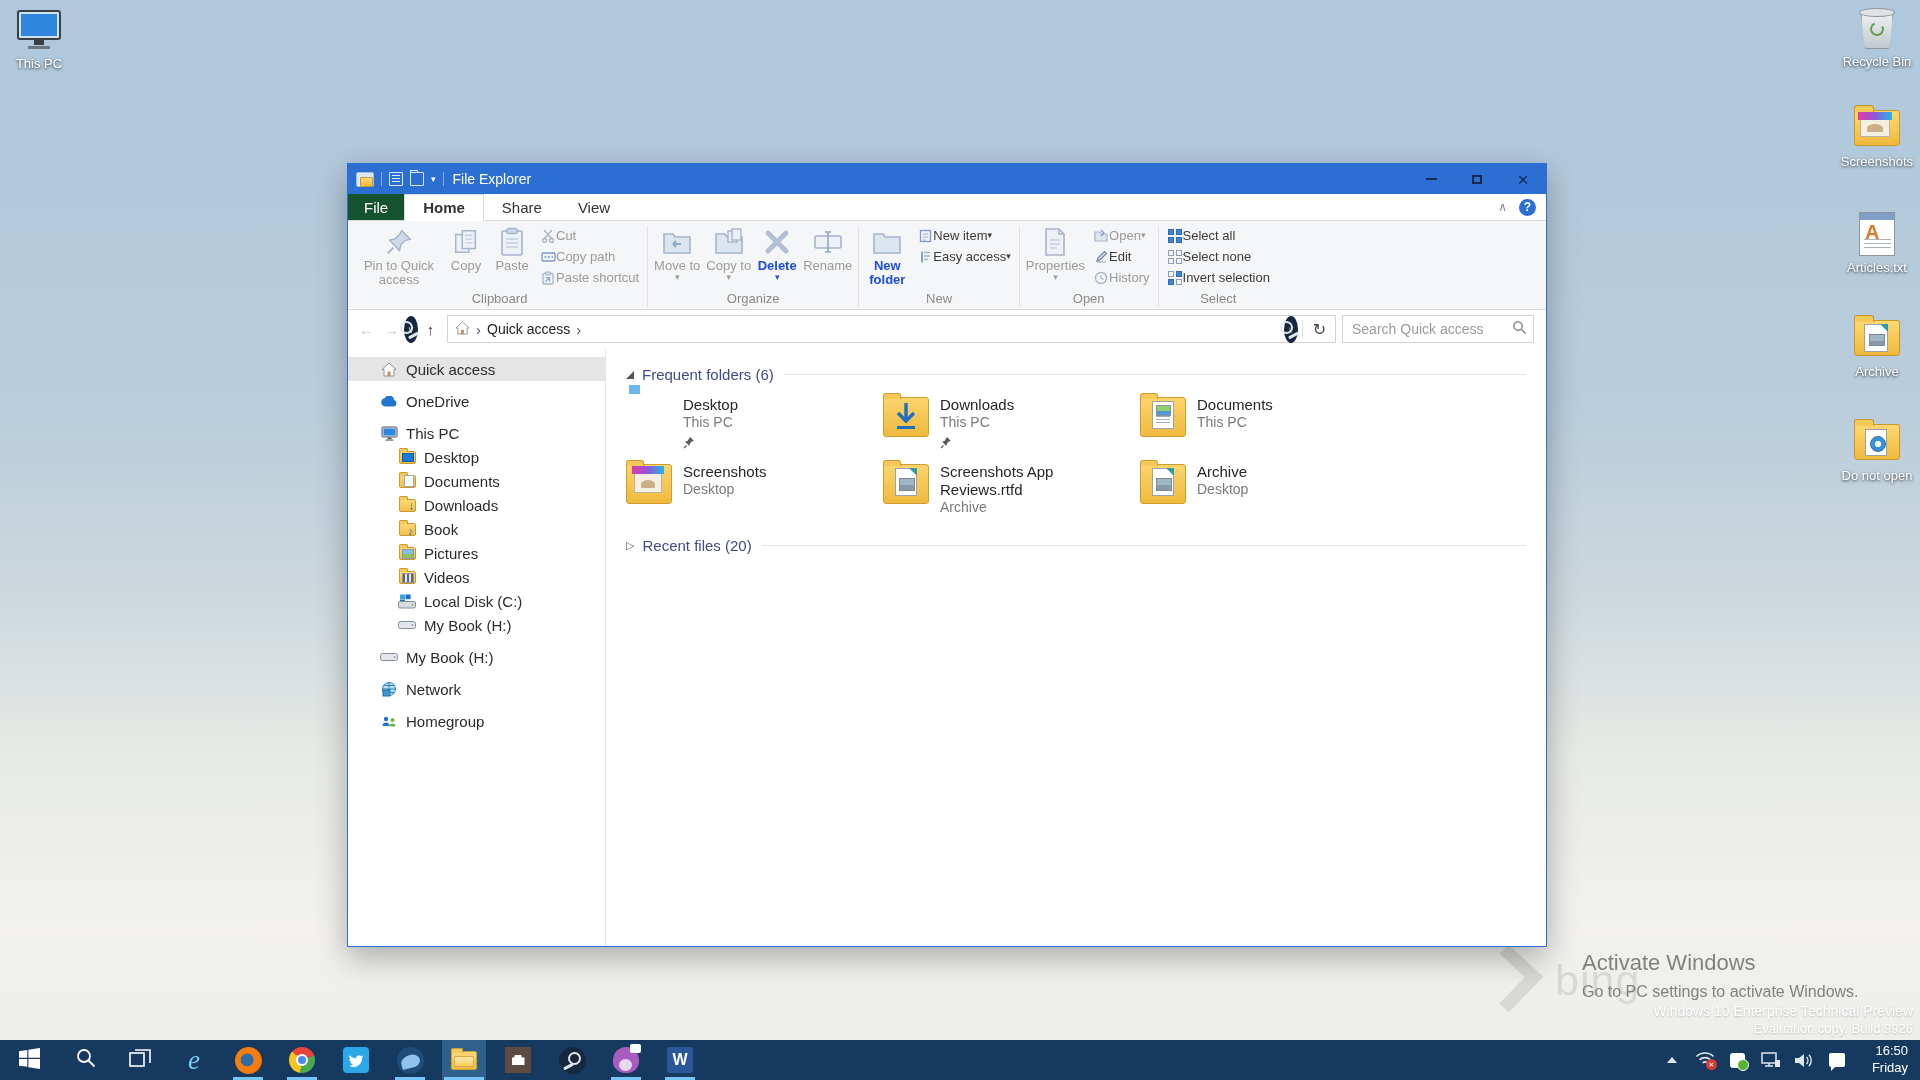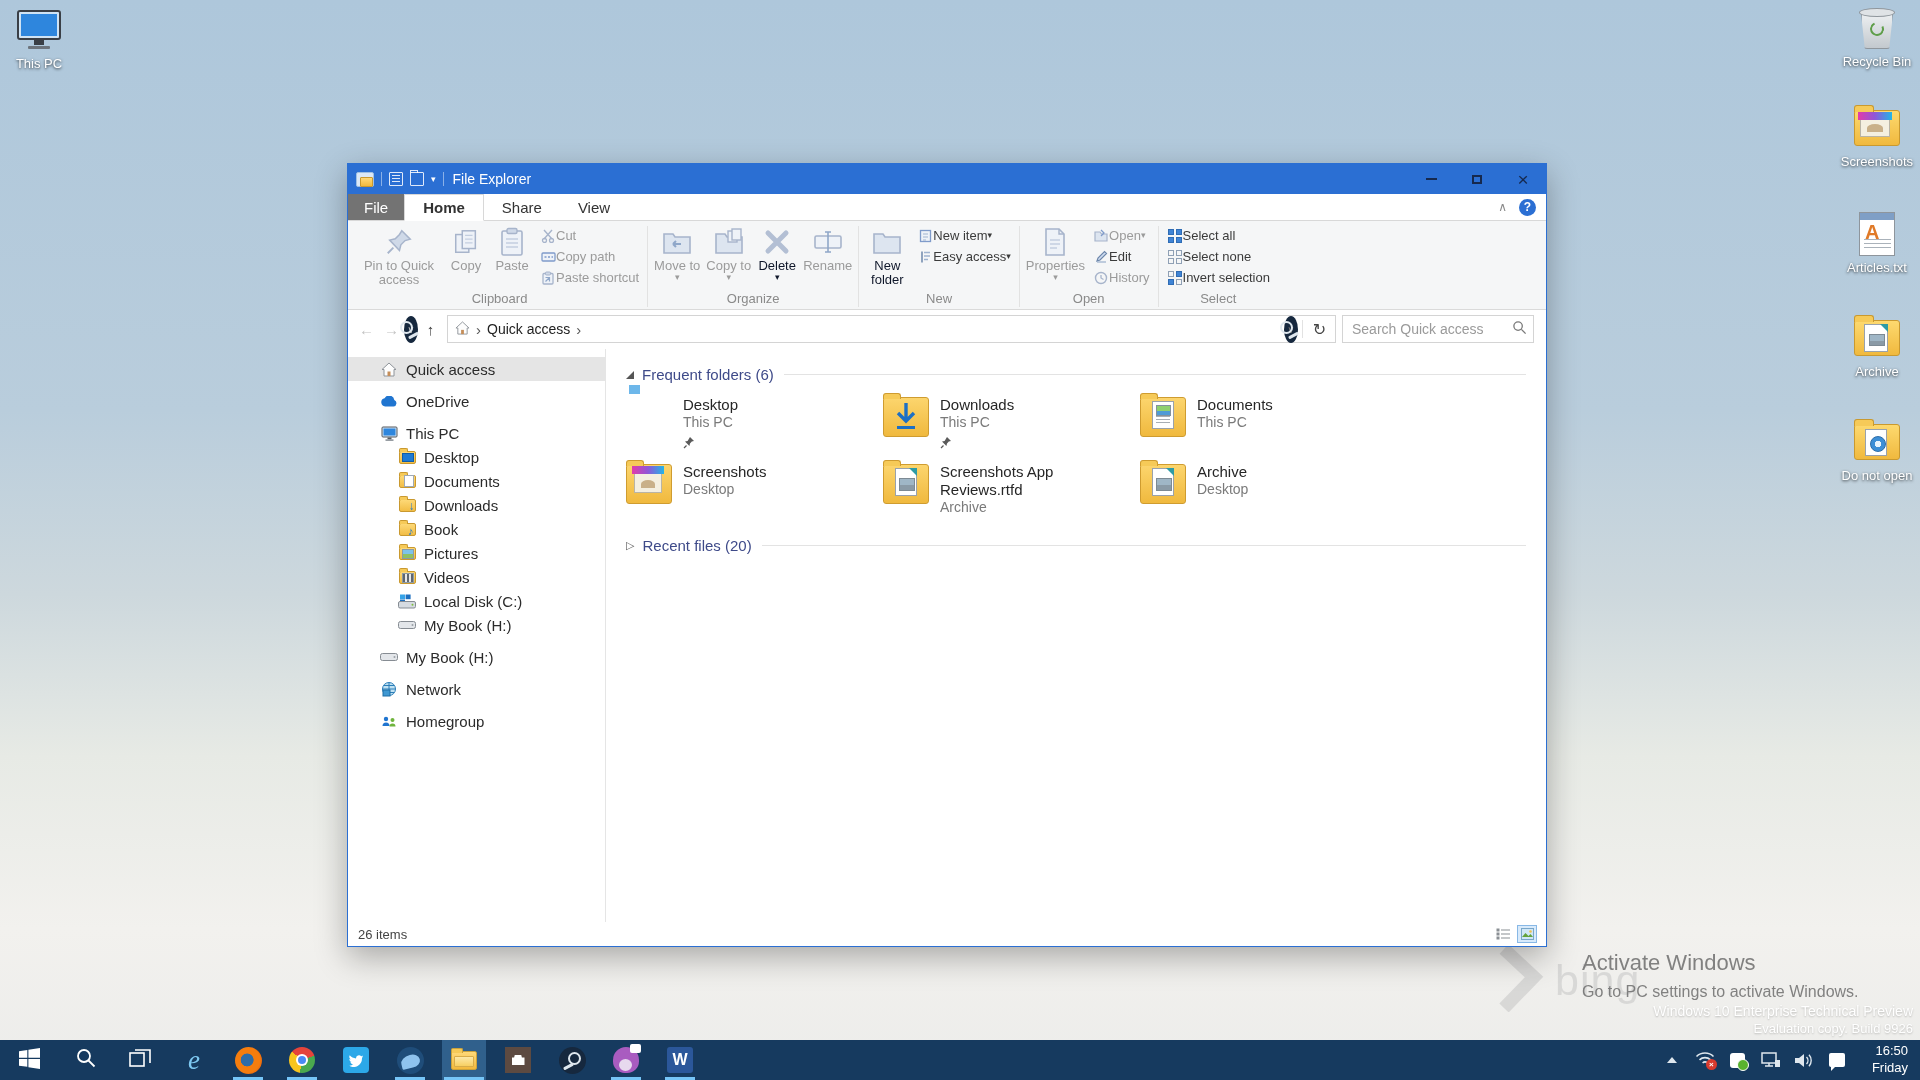--- a/index.html
+++ b/index.html
@@ -48,34 +48,34 @@
   .qcaret { font-size:9px; color:#fff; }
   .title { font-size:14px; margin-left:9px; }
   .wincontrols { margin-left:auto; display:flex; height:100%; }
   .wbtn { width:46px; display:flex; align-items:center; justify-content:center; color:#16294e; }
   .minbar { width:11px; height:2px; background:#16294e; }
   .maxbox { width:10px; height:9px; border:2px solid #16294e; }
   .xglyph { font-size:19px; line-height:1; }
 
   .tabrow { height:27px; display:flex; align-items:stretch; background:#fff; border-bottom:1px solid #d8d8d8; position:relative; flex:none; }
   .tab { padding:0 18px; display:flex; align-items:center; font-size:15px; color:#333; }
-  .tab.file { background:#737373; color:#fff; padding:0 16px; }
+  .tab.file { background:#14532d; color:#fff; padding:0 16px; }
   .tab.active { border:1px solid #d8d8d8; border-bottom:1px solid #fff; margin-bottom:-1px;font-weight:bold; }
   .tabright { position:absolute; right:10px; top:0; height:100%; display:flex; align-items:center; gap:12px; }
   .ribcol { color:#8a8a8a; font-size:12px; }
   .helpdot { width:17px; height:17px; border-radius:50%; background:#2b6fd3; color:#fff; font-size:12px; font-weight:bold; display:flex; align-items:center; justify-content:center; }
 
   
   .ribbon { height:89px; background:#f5f6f7; border-bottom:1px solid #dadada; display:flex; padding:3px 0 0 4px; flex:none; }
   .rgroup { display:flex; flex-direction:column; padding:0 3px; }
   .rgc { flex:1; display:flex; align-items:flex-start; }
   .rgl { text-align:center; font-size:13px; color:#8a8a8a; padding:1px 0 3px; }
   .rsep { width:1px; background:#e2e2e2; margin:2px 0; flex:none; }
   .bb { min-width:46px; padding:3px 3px 0; display:flex; flex-direction:column; align-items:center; font-size:13px; line-height:1.1; text-align:center; color:#9b9b9b; }
-  .bb.en { color:#0f172a; }
+  .bb.en { color:#1d4ed8;font-weight:bold; }
   .bb .bico { width:32px; height:30px; margin-bottom:2px; display:flex; align-items:center; justify-content:center; }
   .bb .lbl2 { max-width:86px; }
   .caret { font-size:9px; line-height:1; }
   .scol { display:flex; flex-direction:column; padding-top:1px; }
   .sb { display:flex; align-items:center; gap:0; font-size:13px; color:#9b9b9b; height:21px; padding:0 5px; white-space:nowrap; }
   .sb.en { color:#3b3b3b; }
   .sb .sico { width:16px; height:16px; flex:none; display:flex; align-items:center; justify-content:center; }
   .grid4 { display:grid; grid-template-columns:6px 6px; grid-template-rows:6px 6px; gap:2px; }
   .grid4 i { border:1px solid #8fa0b5; }
   .grid4 i.on { background:#3f84d6; border-color:#2f6cb4; }
@@ -784,40 +784,20 @@
       </div>
 
       <div class="chead">
         <span class="tri-col">▷</span>
         <span class="htxt">Recent files (20)</span>
         <span class="line"></span>
       </div>
     </div>
   </div>
 
-  <div class="statusbar">
-    <span>26 items</span>
-    <span class="sbicons">
-      <span class="sbic">
-          <svg width="14" height="12" viewBox="0 0 14 12">
-            <rect x="0.5" y="0.5" width="3" height="3" fill="#8a8f94"></rect>
-            <rect x="0.5" y="4.5" width="3" height="3" fill="#8a8f94"></rect>
-            <rect x="0.5" y="8.5" width="3" height="3" fill="#8a8f94"></rect>
-            <path d="M5 2h9M5 6h9M5 10h9" stroke="#8a8f94" stroke-width="1.2"></path>
-          </svg>
-        </span>
-      <span class="sbic sel">
-          <svg width="13" height="12" viewBox="0 0 13 12">
-            <rect x="0.5" y="0.5" width="12" height="11" fill="#cfe7f7" stroke="#7aa7c9"></rect>
-            <path d="M1 9l3.5-4 3 3 2-2 2.5 3z" fill="#63a33c"></path>
-            <circle cx="9.5" cy="3.5" r="1.3" fill="#f2c24e"></circle>
-          </svg>
-        </span>
-    </span>
-  </div>
 </div>
 
 <div class="taskbar">
   <div class="tcell start">
     <span><svg width="21" height="21" viewBox="0 0 21 21">
           <path fill="#fff" d="M0 3.2L8.3 2v7.8H0zM9.4 1.8L21 0v9.8H9.4zM0 11h8.3v7.8L0 17.7zM9.4 11H21v9.9L9.4 19.2z"></path>
         </svg></span>
   </div>
   <div class="tcell">
     <span><svg width="22" height="22" viewBox="0 0 22 22" fill="none" stroke="#fff" stroke-width="1.8">

